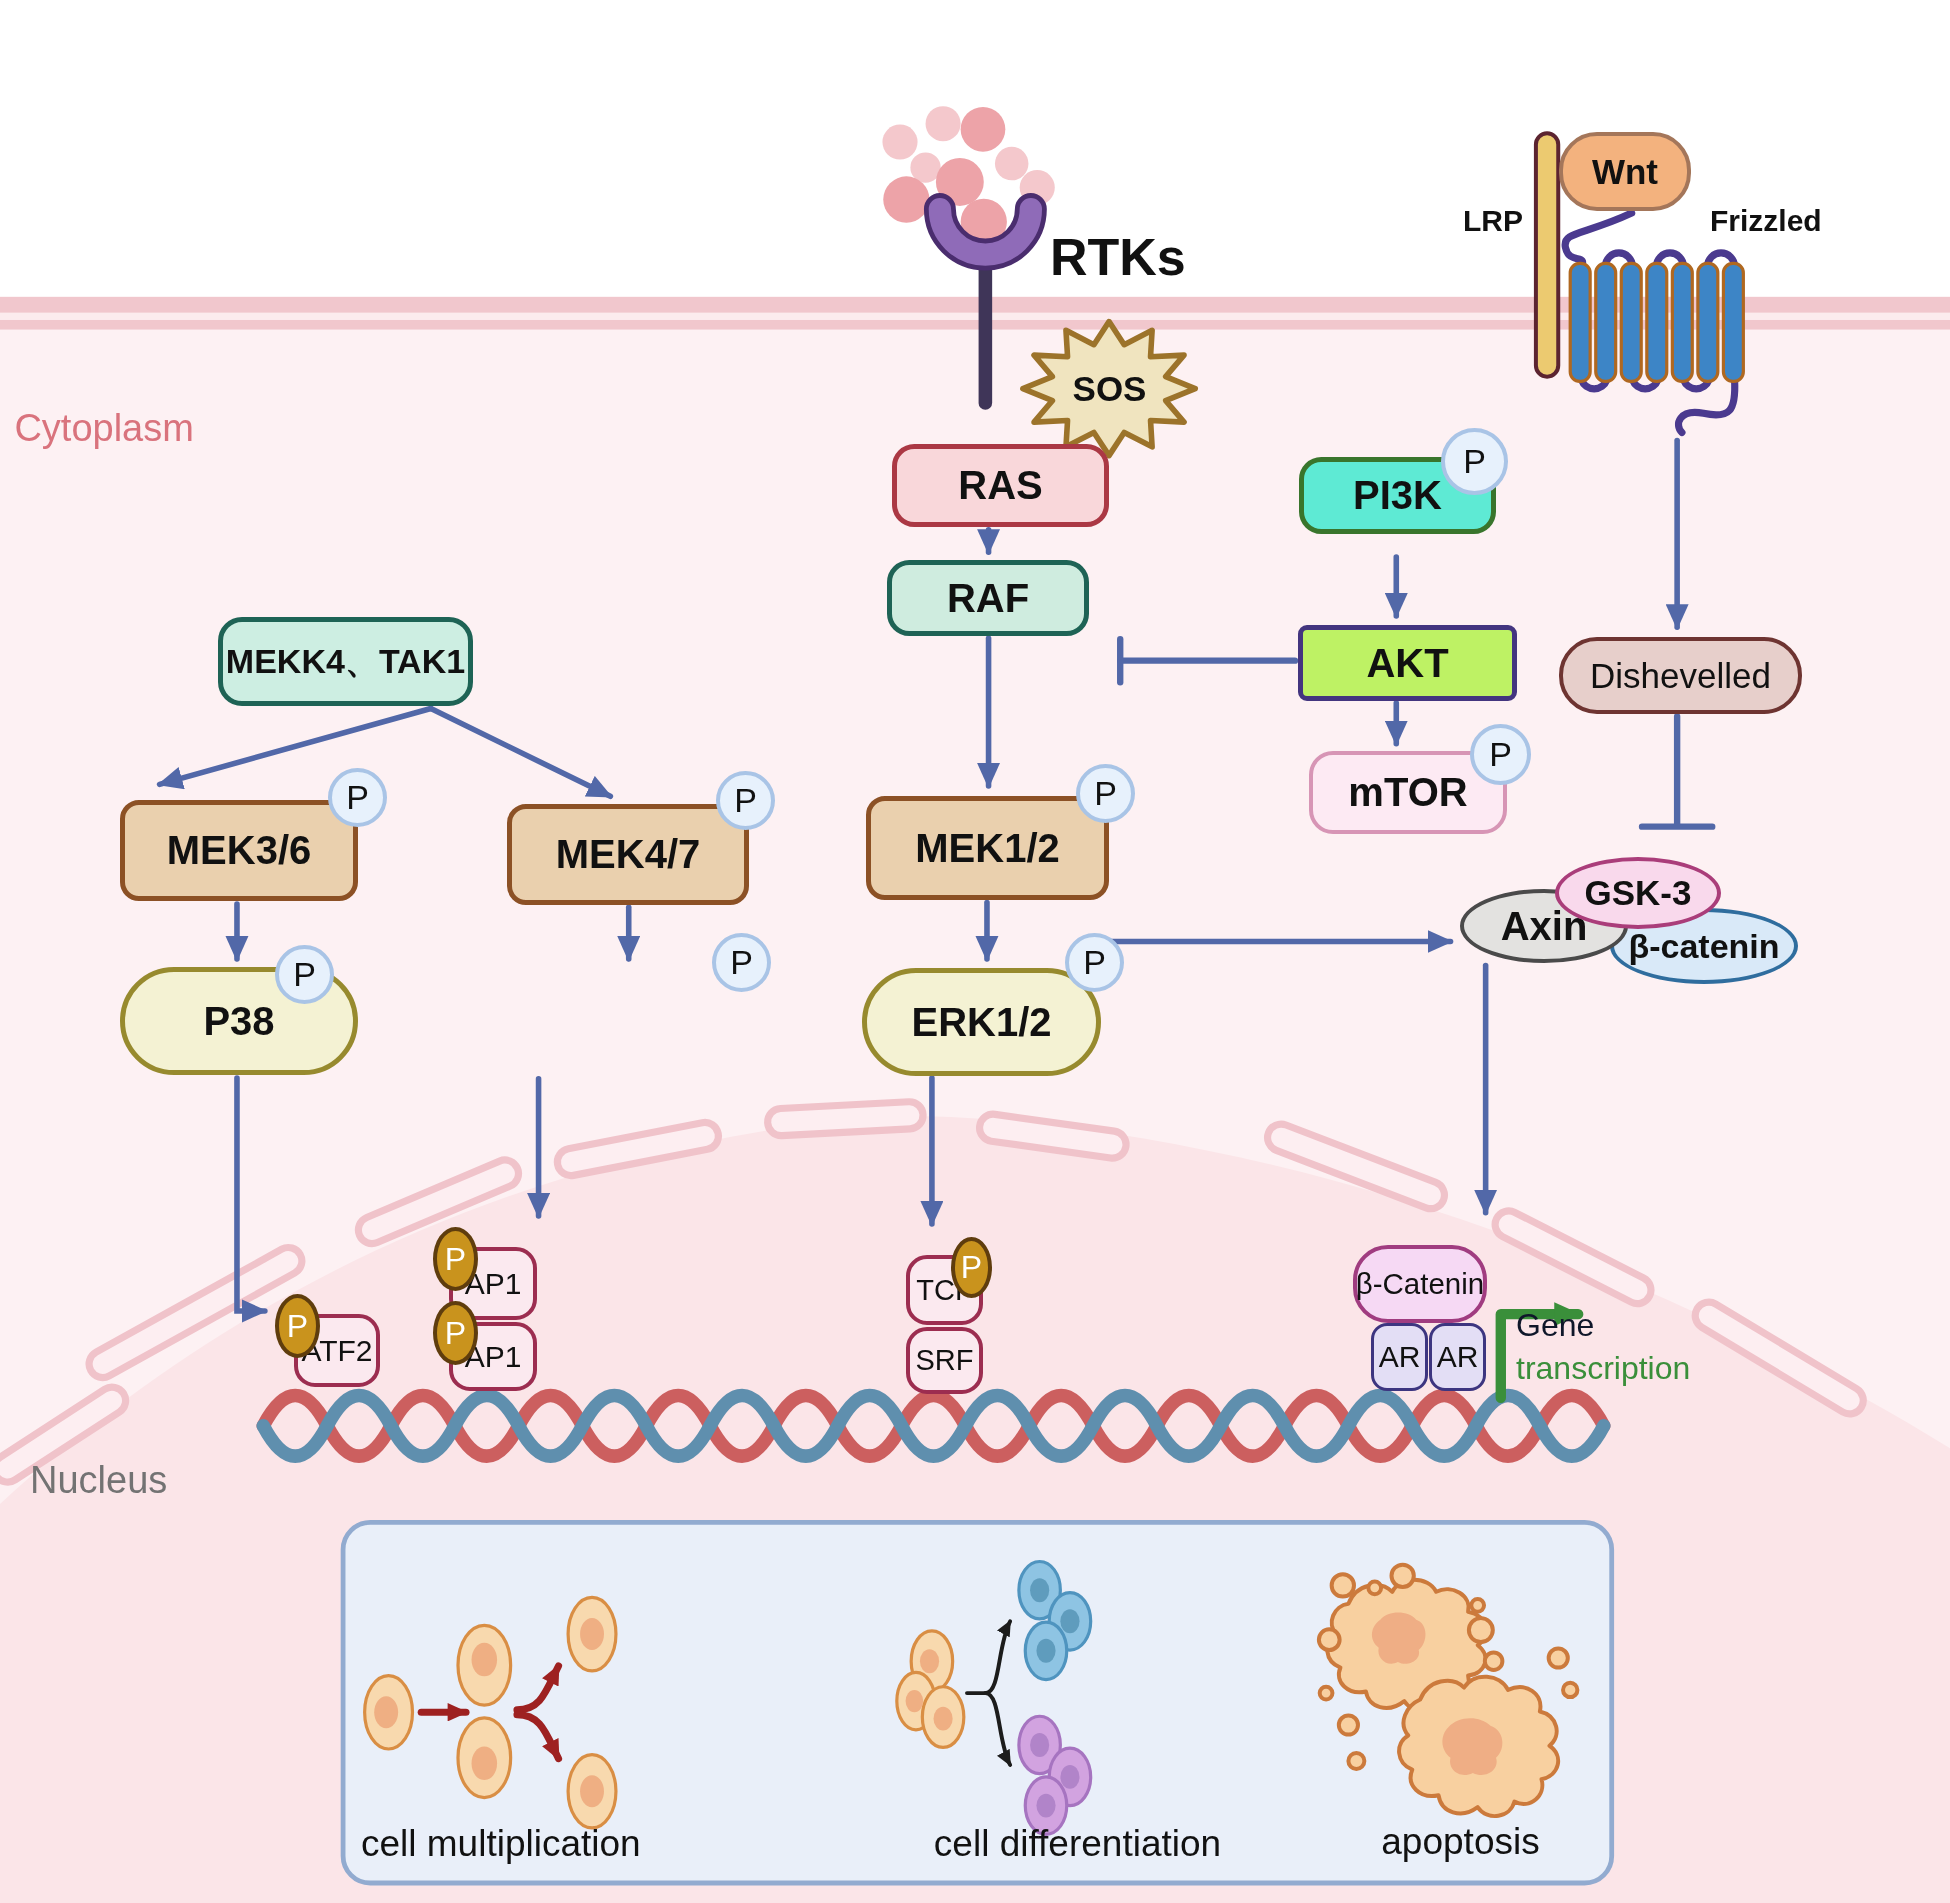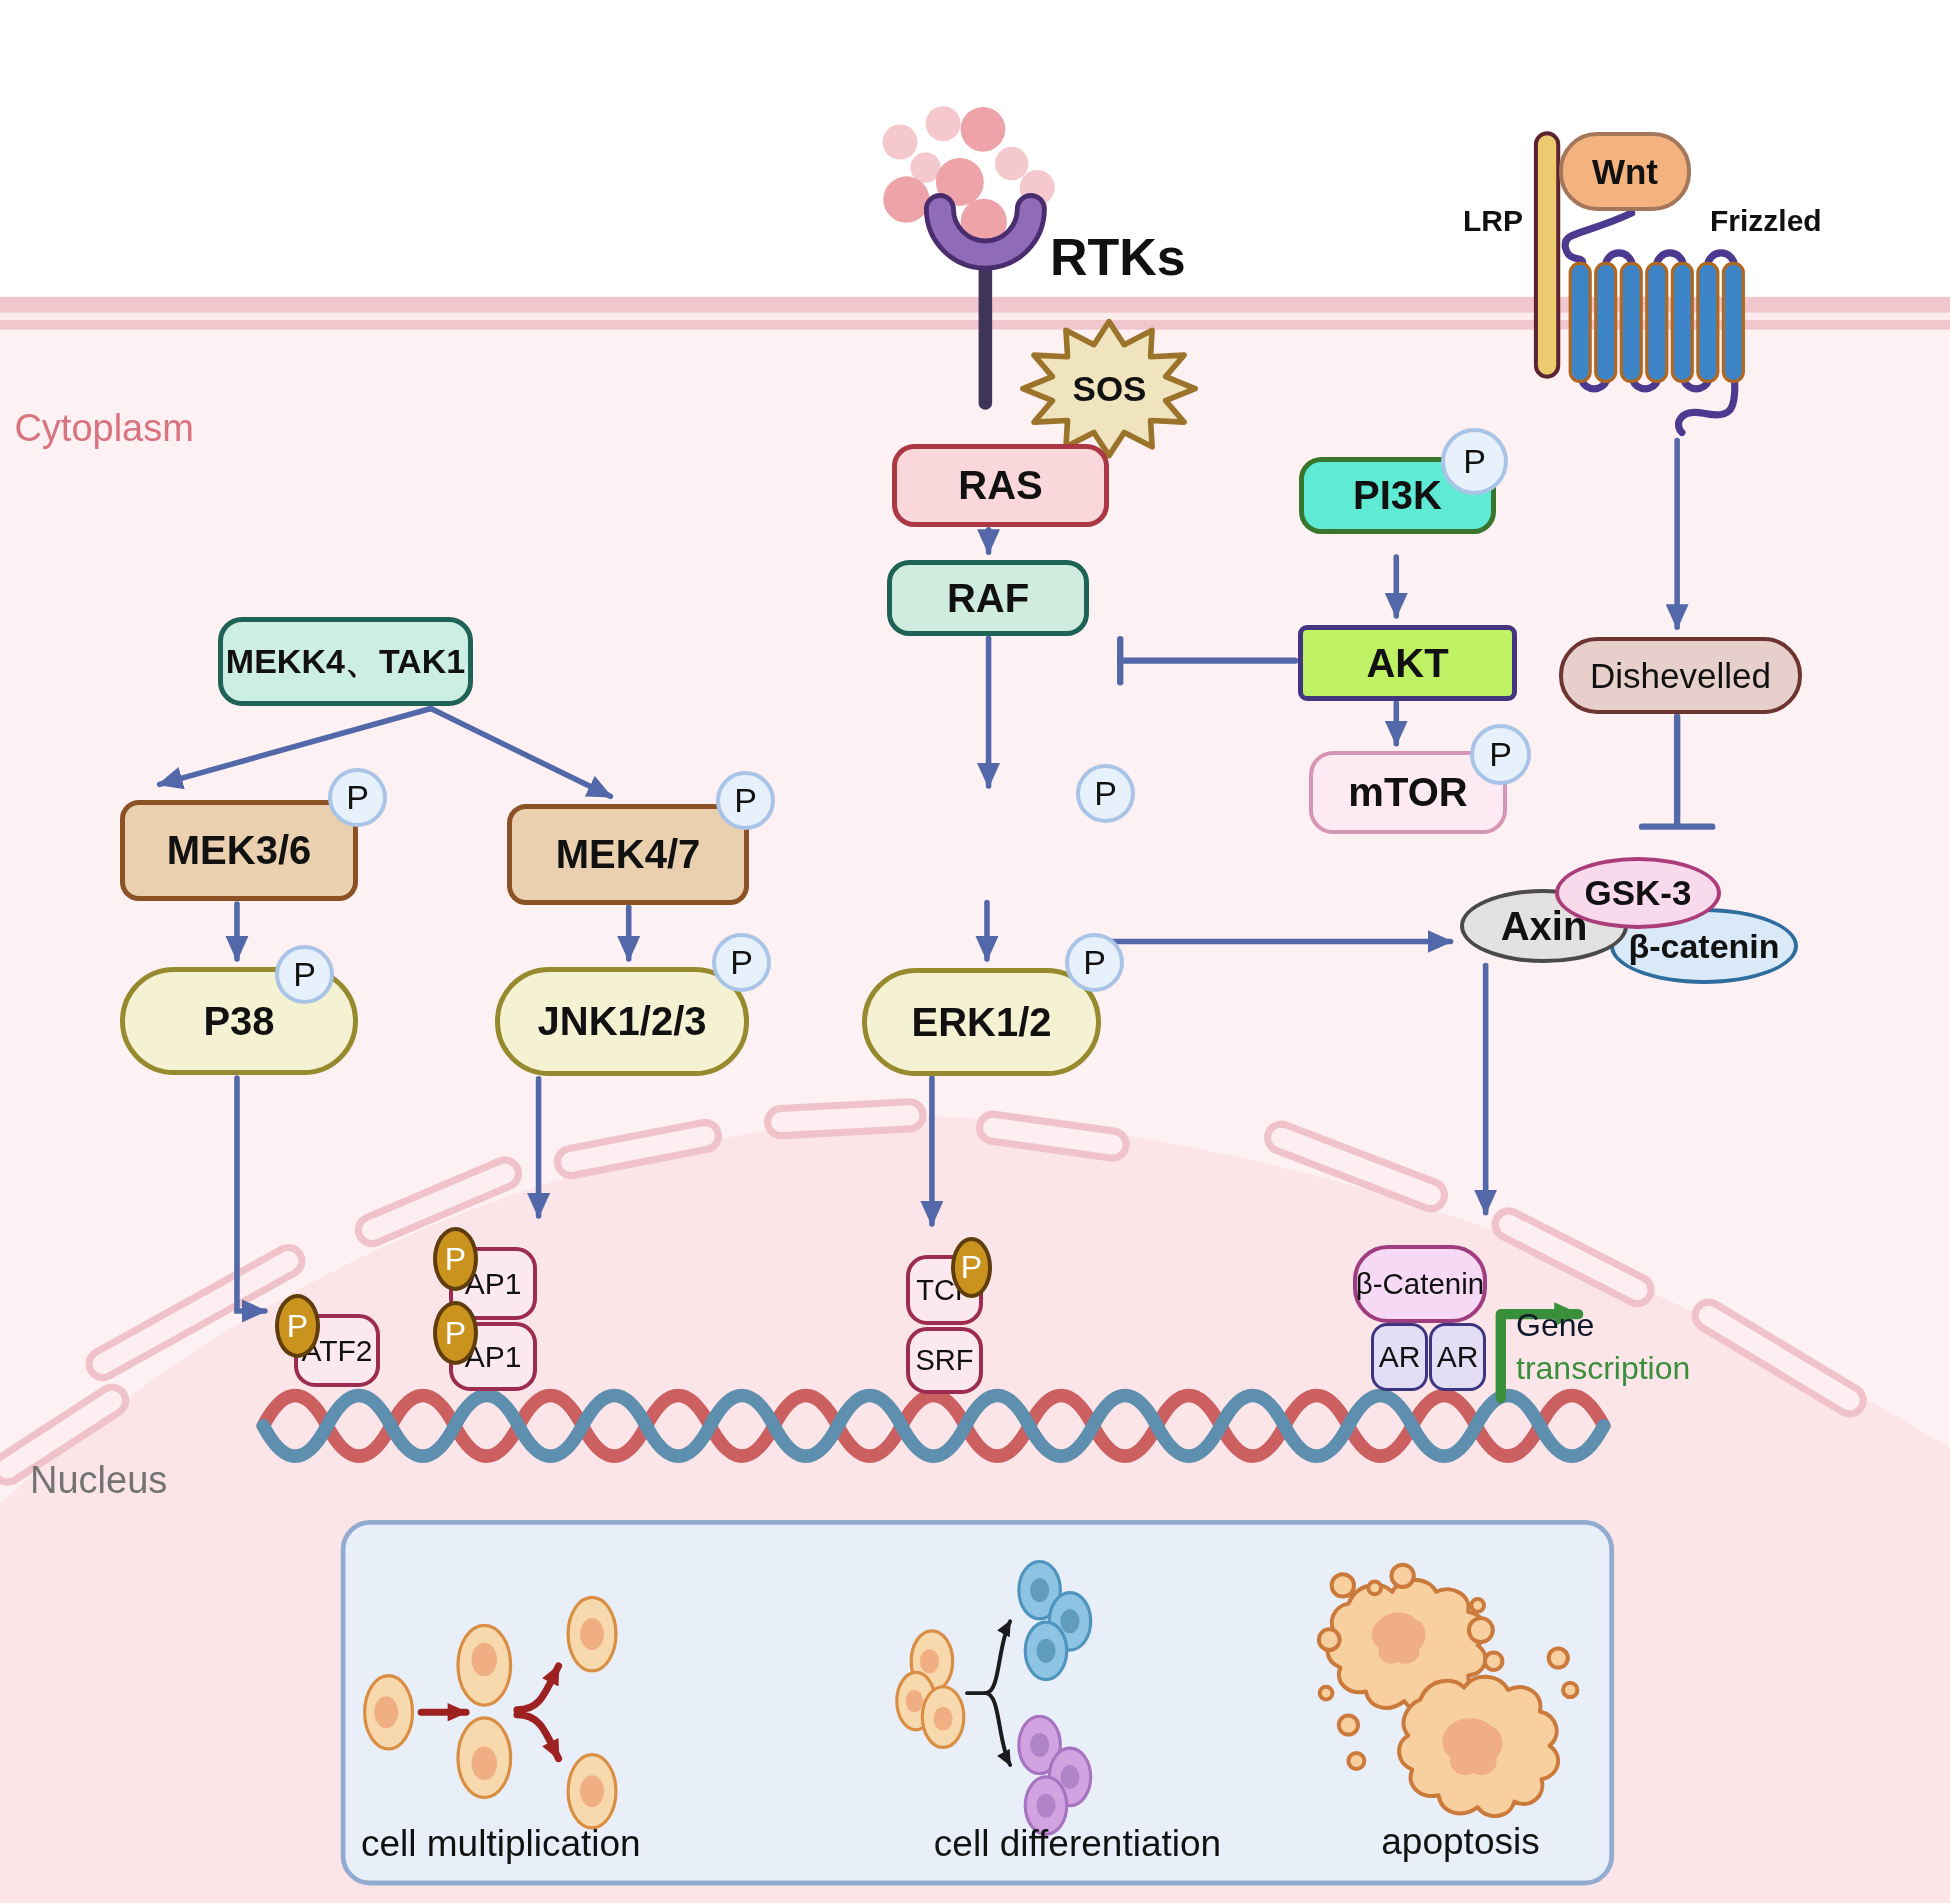--- a/index.html
+++ b/index.html
@@ -229,27 +229,27 @@
 
   <div class="lbl" style="left:1050px;top:227px;font-size:52px;font-weight:bold;">RTKs</div>
   <div class="node" style="left:1559px;top:132px;width:132px;height:79px;background:#f3b27e;border:4.8px solid #a4765a;border-radius:38px;font-size:35px;">Wnt</div>
   <div class="lbl" style="left:1463px;top:204px;font-size:30px;font-weight:bold;">LRP</div>
   <div class="lbl" style="left:1710px;top:204px;font-size:30px;font-weight:bold;">Frizzled</div>
 
   <div class="lbl" style="left:1057px;top:369px;width:105px;text-align:center;font-size:35px;font-weight:bold;">SOS</div>
 
   <div class="node" style="left:892px;top:444px;width:217px;height:83px;background:#f9d7da;border:5.6px solid #ab3844;border-radius:22.3px;font-size:40px;">RAS</div>
   <div class="node" style="left:887px;top:560px;width:202px;height:76px;background:#cfecdf;border:5.6px solid #1e6355;border-radius:22.3px;font-size:40px;">RAF</div>
+  <div class="node" style="left:866px;top:796px;width:243px;height:104px;background:#ead0ae;border:5.6px solid #8c5125;border-radius:19px;font-size:40px;">MEK1/2</div>
   <div class="node" style="left:862px;top:968px;width:239px;height:108px;background:#f4f2d3;border:5.6px solid #978a2e;border-radius:54px;font-size:40px;">ERK1/2</div>
 
   <div class="node" style="left:218px;top:617px;width:255px;height:89px;background:#cdeee2;border:5.6px solid #1e6355;border-radius:24px;font-size:34px;">MEKK4、TAK1</div>
   <div class="node" style="left:120px;top:800px;width:238px;height:101px;background:#ead0ae;border:5.6px solid #8c5125;border-radius:19px;font-size:40px;">MEK3/6</div>
   <div class="node" style="left:507px;top:804px;width:242px;height:101px;background:#ead0ae;border:5.6px solid #8c5125;border-radius:19px;font-size:40px;">MEK4/7</div>
   <div class="node" style="left:120px;top:967px;width:238px;height:108px;background:#f4f2d3;border:5.6px solid #978a2e;border-radius:54px;font-size:40px;">P38</div>
-  <div class="node" style="left:495px;top:967px;width:254px;height:109px;background:#f4f2d3;border:5.6px solid #978a2e;border-radius:54px;font-size:40px;">JNK1/2/3</div>
 
   <div class="node" style="left:1299px;top:457px;width:197px;height:77px;background:#5eead4;border:5.6px solid #39752c;border-radius:22.3px;font-size:40px;">PI3K</div>
   <div class="node" style="left:1298px;top:625px;width:219px;height:76px;background:#bef264;border:5.6px solid #43357f;border-radius:9px;font-size:40px;">AKT</div>
   <div class="node" style="left:1309px;top:751px;width:198px;height:83px;background:#fdeaf3;border:4.8px solid #d795b5;border-radius:24px;font-size:40px;">mTOR</div>
 
   <div class="node" style="left:1559px;top:637px;width:243px;height:77px;background:#e7cfcb;border:4.8px solid #6e3431;border-radius:38px;font-size:35px;font-weight:500;">Dishevelled</div>
   <div class="node" style="left:1610px;top:908px;width:188px;height:76px;background:#d9e9f8;border:4.8px solid #2f6d9e;border-radius:50%;font-size:34px;">β-catenin</div>
   <div class="node" style="left:1460px;top:889px;width:168px;height:74px;background:#e3e2e0;border:4.8px solid #4a4a4a;border-radius:50%;font-size:40px;">Axin</div>
   <div class="node" style="left:1555px;top:857px;width:166px;height:72px;background:#f9d9ec;border:4.8px solid #aa3d7a;border-radius:50%;font-size:35px;">GSK-3</div>
 

